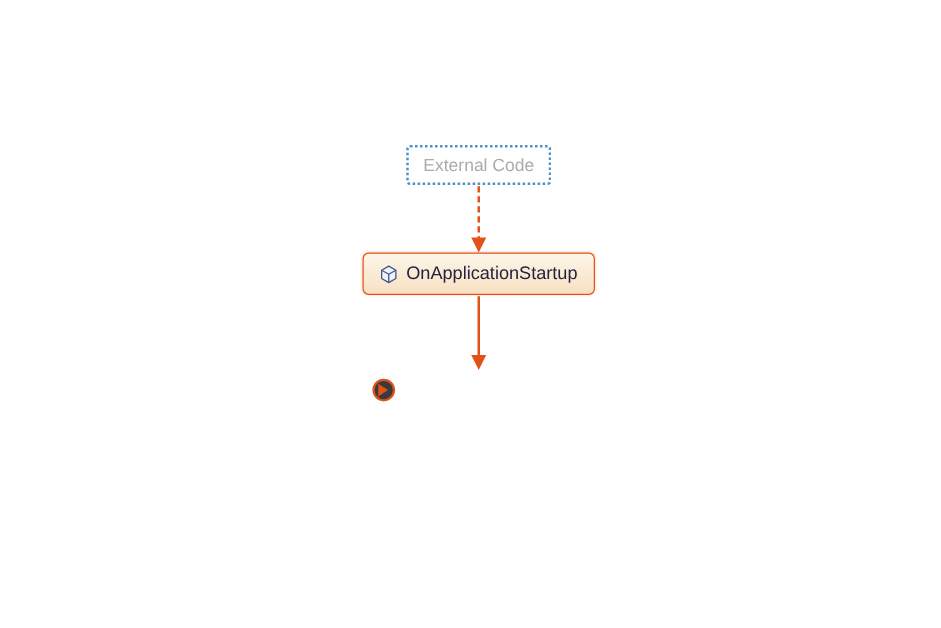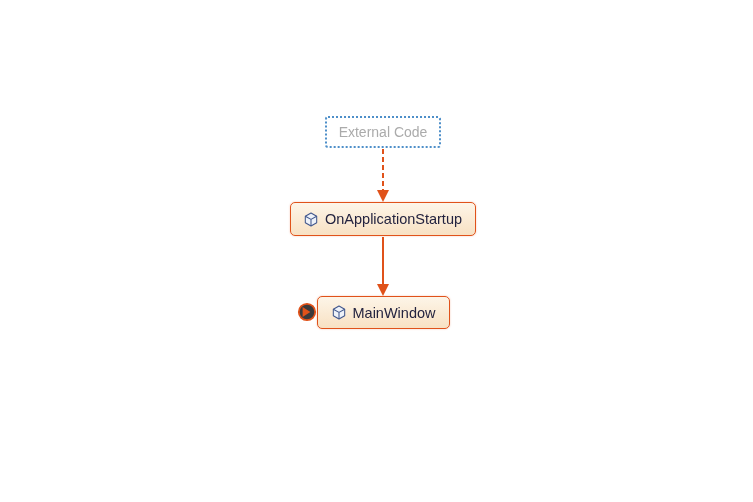--- a/index.html
+++ b/index.html
@@ -91,22 +91,14 @@
 
   <div class="node node-external">
     <span class="node-label">External Code</span>
   </div>
 
   <svg class="link-badge" width="20" height="20" viewBox="0 0 20 20">
     <circle cx="10" cy="10" r="8.2" fill="#3a3a3c" stroke="#e0521a" stroke-width="1.8"></circle>
     <polygon points="5.6,4.9 5.6,15.1 13.4,10" fill="#e0521a"></polygon>
   </svg>
 
-  <div class="node node-method node-mainwindow">
-    <svg class="cube-icon" width="14" height="15" viewBox="0 0 16 17">
-      <polygon points="8,1 14.5,4.7 14.5,12.3 8,16 1.5,12.3 1.5,4.7" fill="#eef2f9" stroke="#41578c" stroke-width="1.2" stroke-linejoin="round"></polygon>
-      <polyline points="1.5,4.7 8,8.4 14.5,4.7" fill="none" stroke="#41578c" stroke-width="1.2" stroke-linejoin="round"></polyline>
-      <line x1="8" y1="8.4" x2="8" y2="16" stroke="#41578c" stroke-width="1.2"></line>
-    </svg>
-    <span class="node-label">MainWindow</span>
-  </div>
 
 </div>
 
 </body></html>

